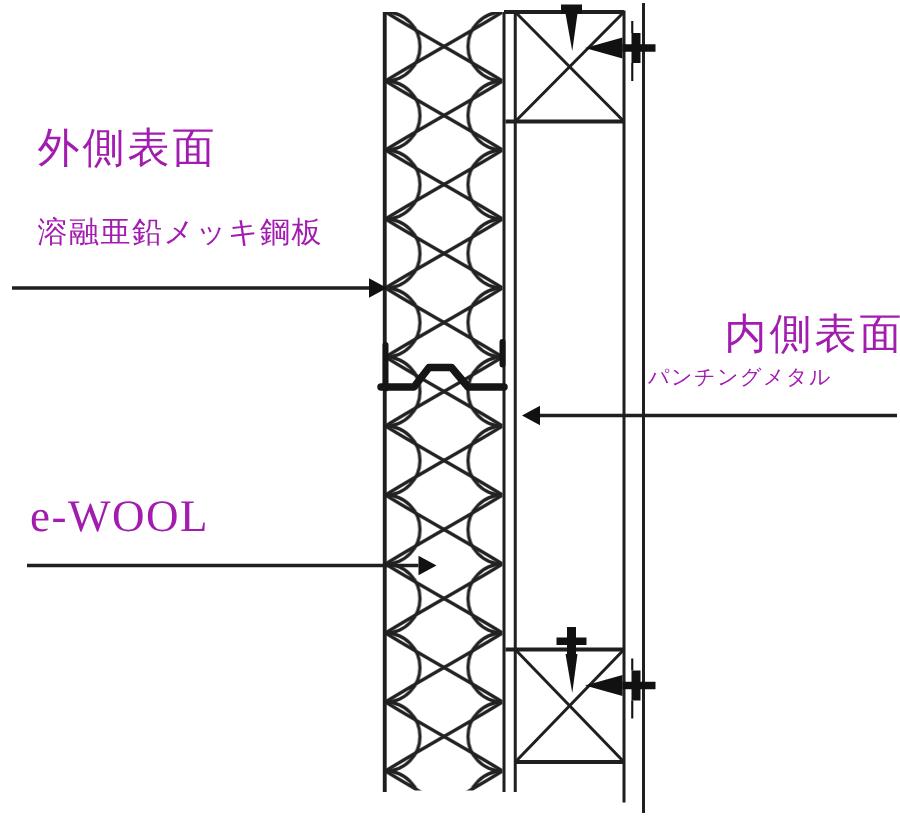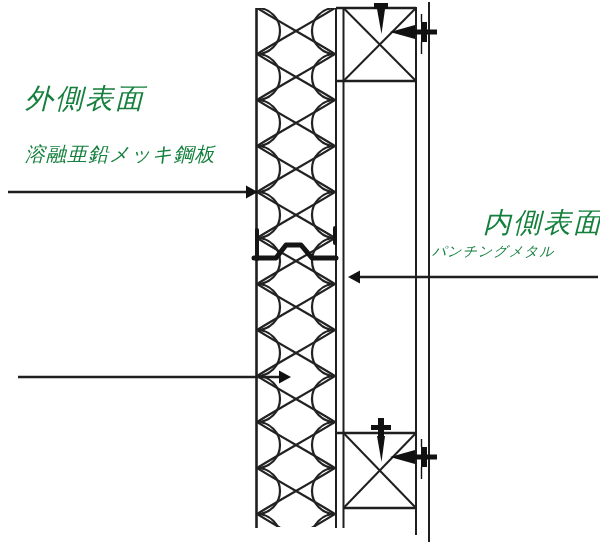--- a/index.html
+++ b/index.html
@@ -1,19 +1,19 @@
 <!DOCTYPE html>
 <html><head>
 <meta charset="utf-8">
 <style>
   html,body{margin:0;padding:0;background:#fff;}
   .canvas{position:relative;width:600px;height:547px;background:#fff;overflow:hidden;
           font-family:"Liberation Serif","DejaVu Serif",serif;color:#1e1e1e;}
   .canvas svg{position:absolute;left:0;top:0;}
-  .label{position:absolute;white-space:nowrap;color:#15803d;font-style:italic;}
+  .label{position:absolute;white-space:nowrap;color:#a21caf;}
   .lbl-outer-title{left:25px;top:80px;font-size:28px;letter-spacing:2px;}
   .lbl-outer-line1{left:25px;top:115px;font-size:20px;letter-spacing:1px;}
   .lbl-outer-line2{left:25px;top:141px;font-size:20px;letter-spacing:1px;}
   .lbl-inner-title{left:439px;top:204px;font-size:28px;letter-spacing:2px;margin-left:44px;}
   .lbl-inner-sub{left:432px;top:243px;font-size:14px;letter-spacing:1px;}
   .lbl-ewool{left:20px;top:328px;font-size:30px;letter-spacing:1px;}
 </style>
 </head>
 <body>
 
@@ -103,13 +103,14 @@
       <polygon points="360,270.5 360,283.5 348,277" fill="#111"></polygon>
     </g>
   </svg>
 
   <div class="label lbl-outer-title">外側表面</div>
   <div class="label lbl-outer-line2">溶融亜鉛メッキ鋼板</div>
 
   <div class="label lbl-inner-title">内側表面</div>
   <div class="label lbl-inner-sub">パンチングメタル</div>
 
+  <div class="label lbl-ewool">e-WOOL</div>
 </div>
 
 </body></html>

